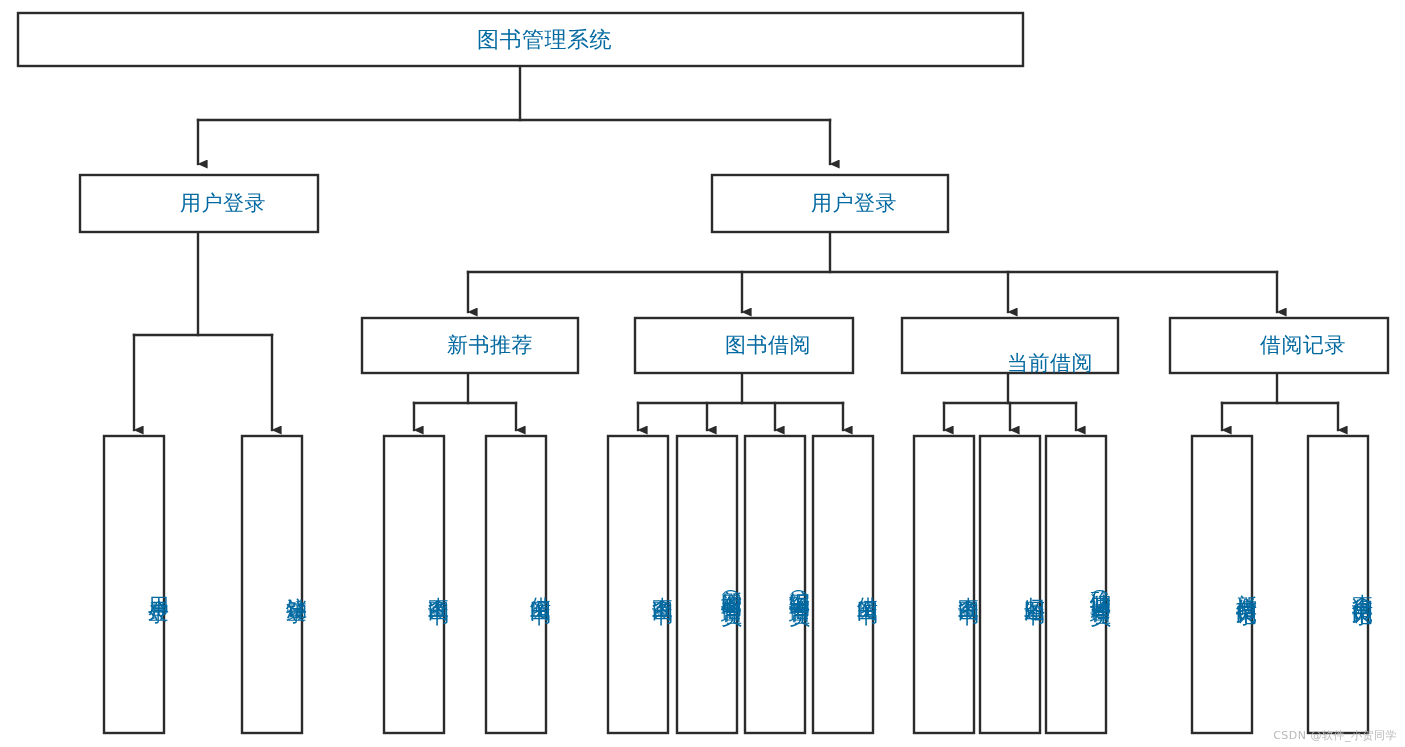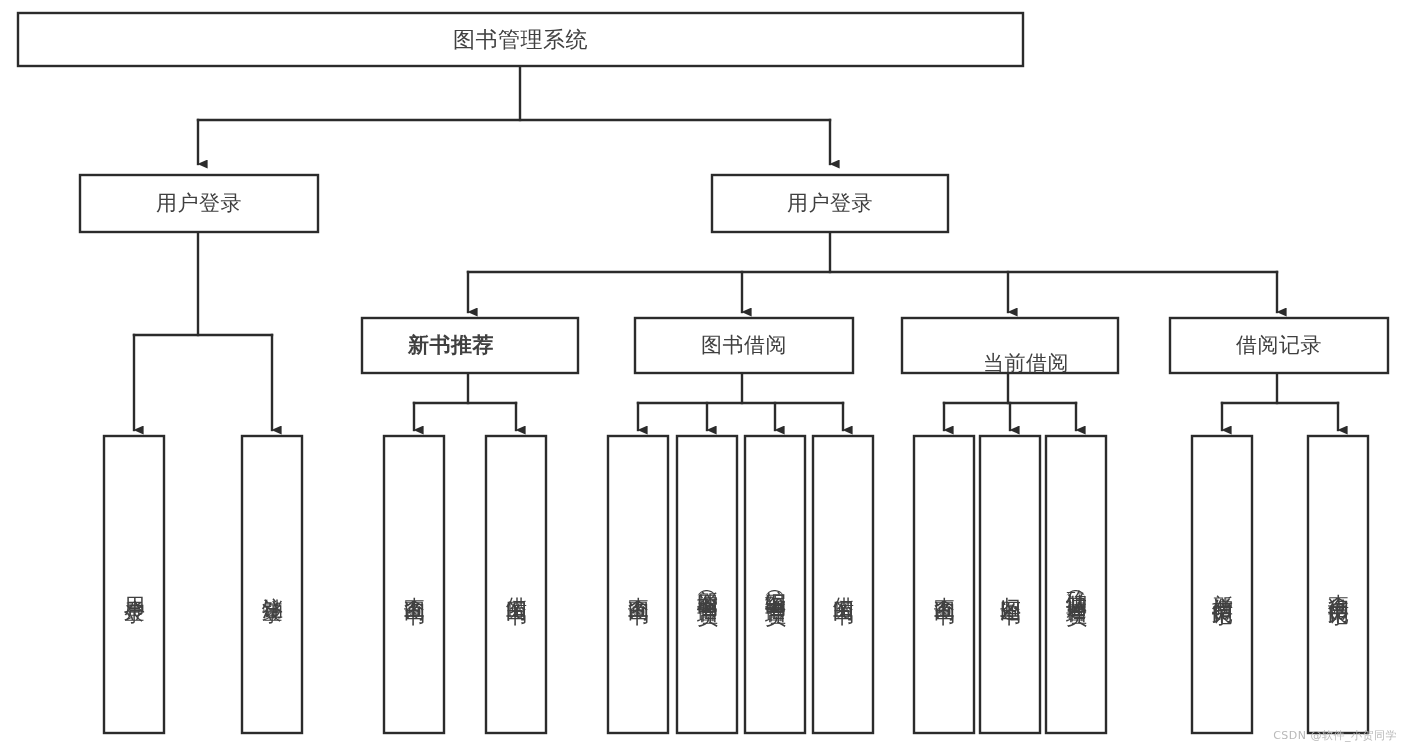--- a/index.html
+++ b/index.html
@@ -36,23 +36,24 @@
     stroke-width: 2.4;
     fill: none;
     stroke-linecap: square;
   }
   .node-label {
     position: absolute;
     box-sizing: border-box;
     display: flex;
     align-items: center;
     justify-content: center;
-    color: #404040;
+    color: #0369a1;
     pointer-events: none;
     user-select: none;
+    margin-left: 24px;
   }
   .node-label.horizontal {
     font-size: 21px;
     letter-spacing: 0.5px;
     line-height: 1.15;
   }
   .node-label.vertical {
     writing-mode: vertical-rl;
     text-orientation: upright;
     font-size: 21px;
@@ -167,21 +168,21 @@
 
     <rect class="node-box" x="1192" y="436" width="60" height="297"></rect>
     <rect class="node-box" x="1308" y="436" width="60" height="297"></rect>
   </svg>
 
   <div class="node-label horizontal root" style="left:18px; top:13px; width:1005px; height:53px;">图书管理系统</div>
 
   <div class="node-label horizontal" style="left:80px; top:175px; width:238px; height:57px;">用户登录</div>
   <div class="node-label horizontal" style="left:712px; top:175px; width:236px; height:57px;">用户登录</div>
 
-  <div class="node-label horizontal" style="left:355px; top:318px; width:192px; height:55px;font-weight:bold;">新书推荐</div>
+  <div class="node-label horizontal" style="left:370px; top:318px; width:192px; height:55px;">新书推荐</div>
   <div class="node-label horizontal" style="left:635px; top:318px; width:218px; height:55px;">图书借阅</div>
   <div class="node-label horizontal" style="left:902px; top:336px; width:248px; height:55px;">当前借阅</div>
   <div class="node-label horizontal" style="left:1170px; top:318px; width:218px; height:55px;">借阅记录</div>
 
   <div class="node-label vertical" style="left:104px; top:436px; width:60px; height:297px;">用户登录</div>
   <div class="node-label vertical" style="left:242px; top:436px; width:60px; height:297px;">注销登录</div>
 
   <div class="node-label vertical" style="left:384px; top:436px; width:60px; height:297px;">查询图书</div>
   <div class="node-label vertical" style="left:486px; top:436px; width:60px; height:297px;">借阅图书</div>
 

